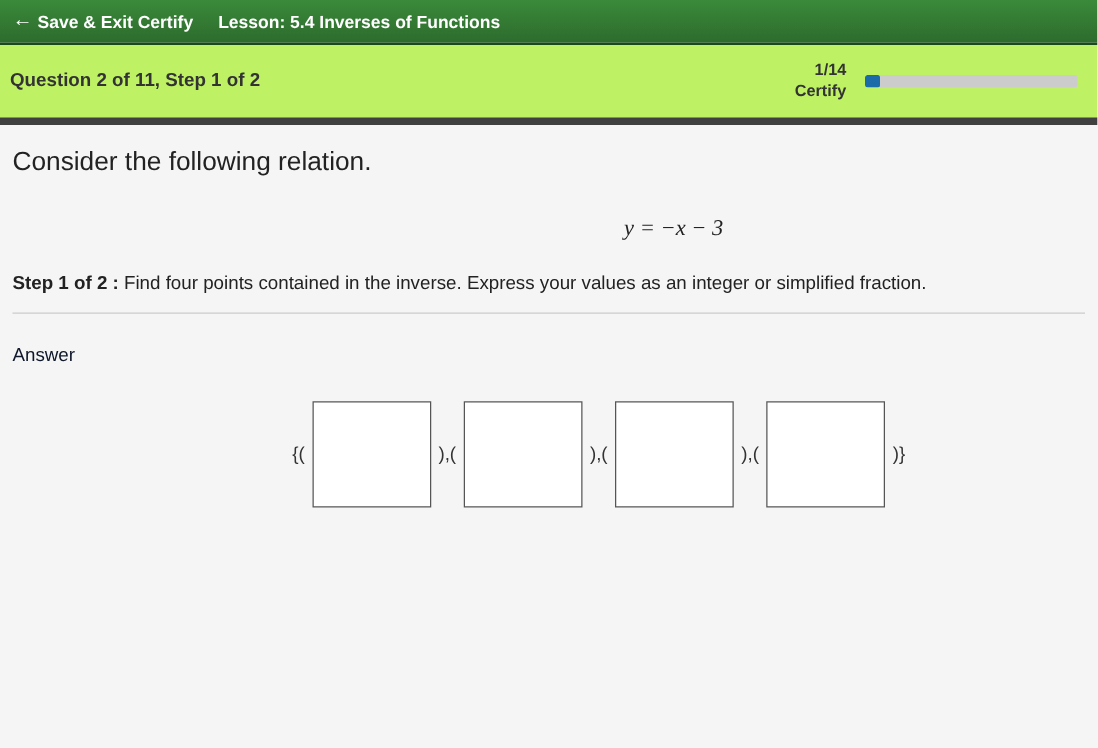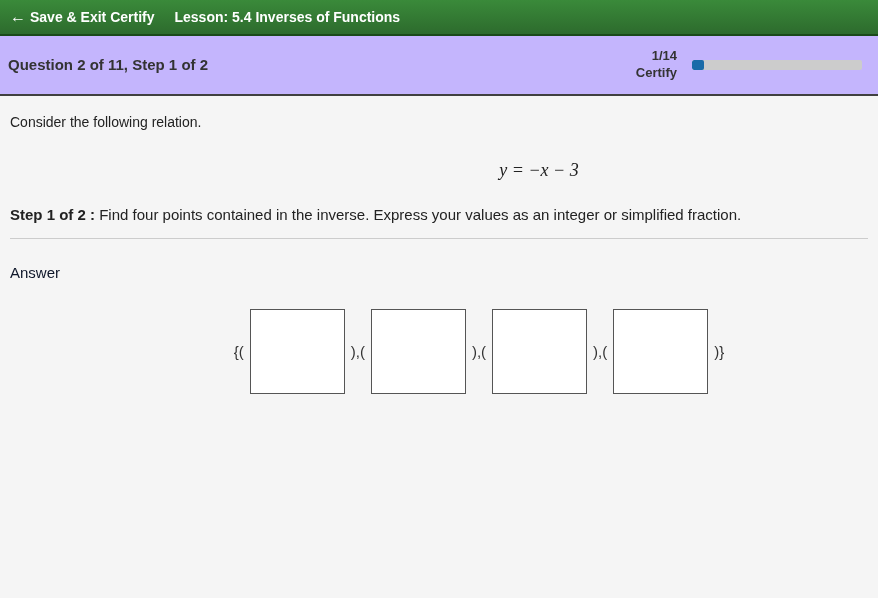--- a/index.html
+++ b/index.html
@@ -32,22 +32,22 @@
     }
     .save-exit {
       display: flex;
       align-items: center;
       cursor: pointer;
     }
     .lesson-label {
       font-weight: bold;
     }
     .question-header {
-      background: #c4b5fd;
-      border-bottom: 2px solid #404040;
+      background: #bef264;
+      border-bottom: 6px solid #404040;
       display: flex;
       align-items: center;
       padding: 12px 8px;
       font-size: 15px;
     }
     .question-title {
       font-weight: bold;
       flex: 1;
       color: #333;
     }
@@ -71,21 +71,21 @@
       height: 100%;
       background: #1a6ba8;
       width: 7.14%;
       border-radius: 2px;
     }
     .content {
       padding: 18px 10px 10px 10px;
       color: #222;
     }
     .prompt-text {
-      font-size: 14px;
+      font-size: 21px;
       margin-bottom: 30px;
     }
     .equation {
       text-align: center;
       font-family: 'Times New Roman', serif;
       font-style: italic;
       font-size: 18px;
       margin: 20px 0 25px 200px;
       color: #222;
     }

